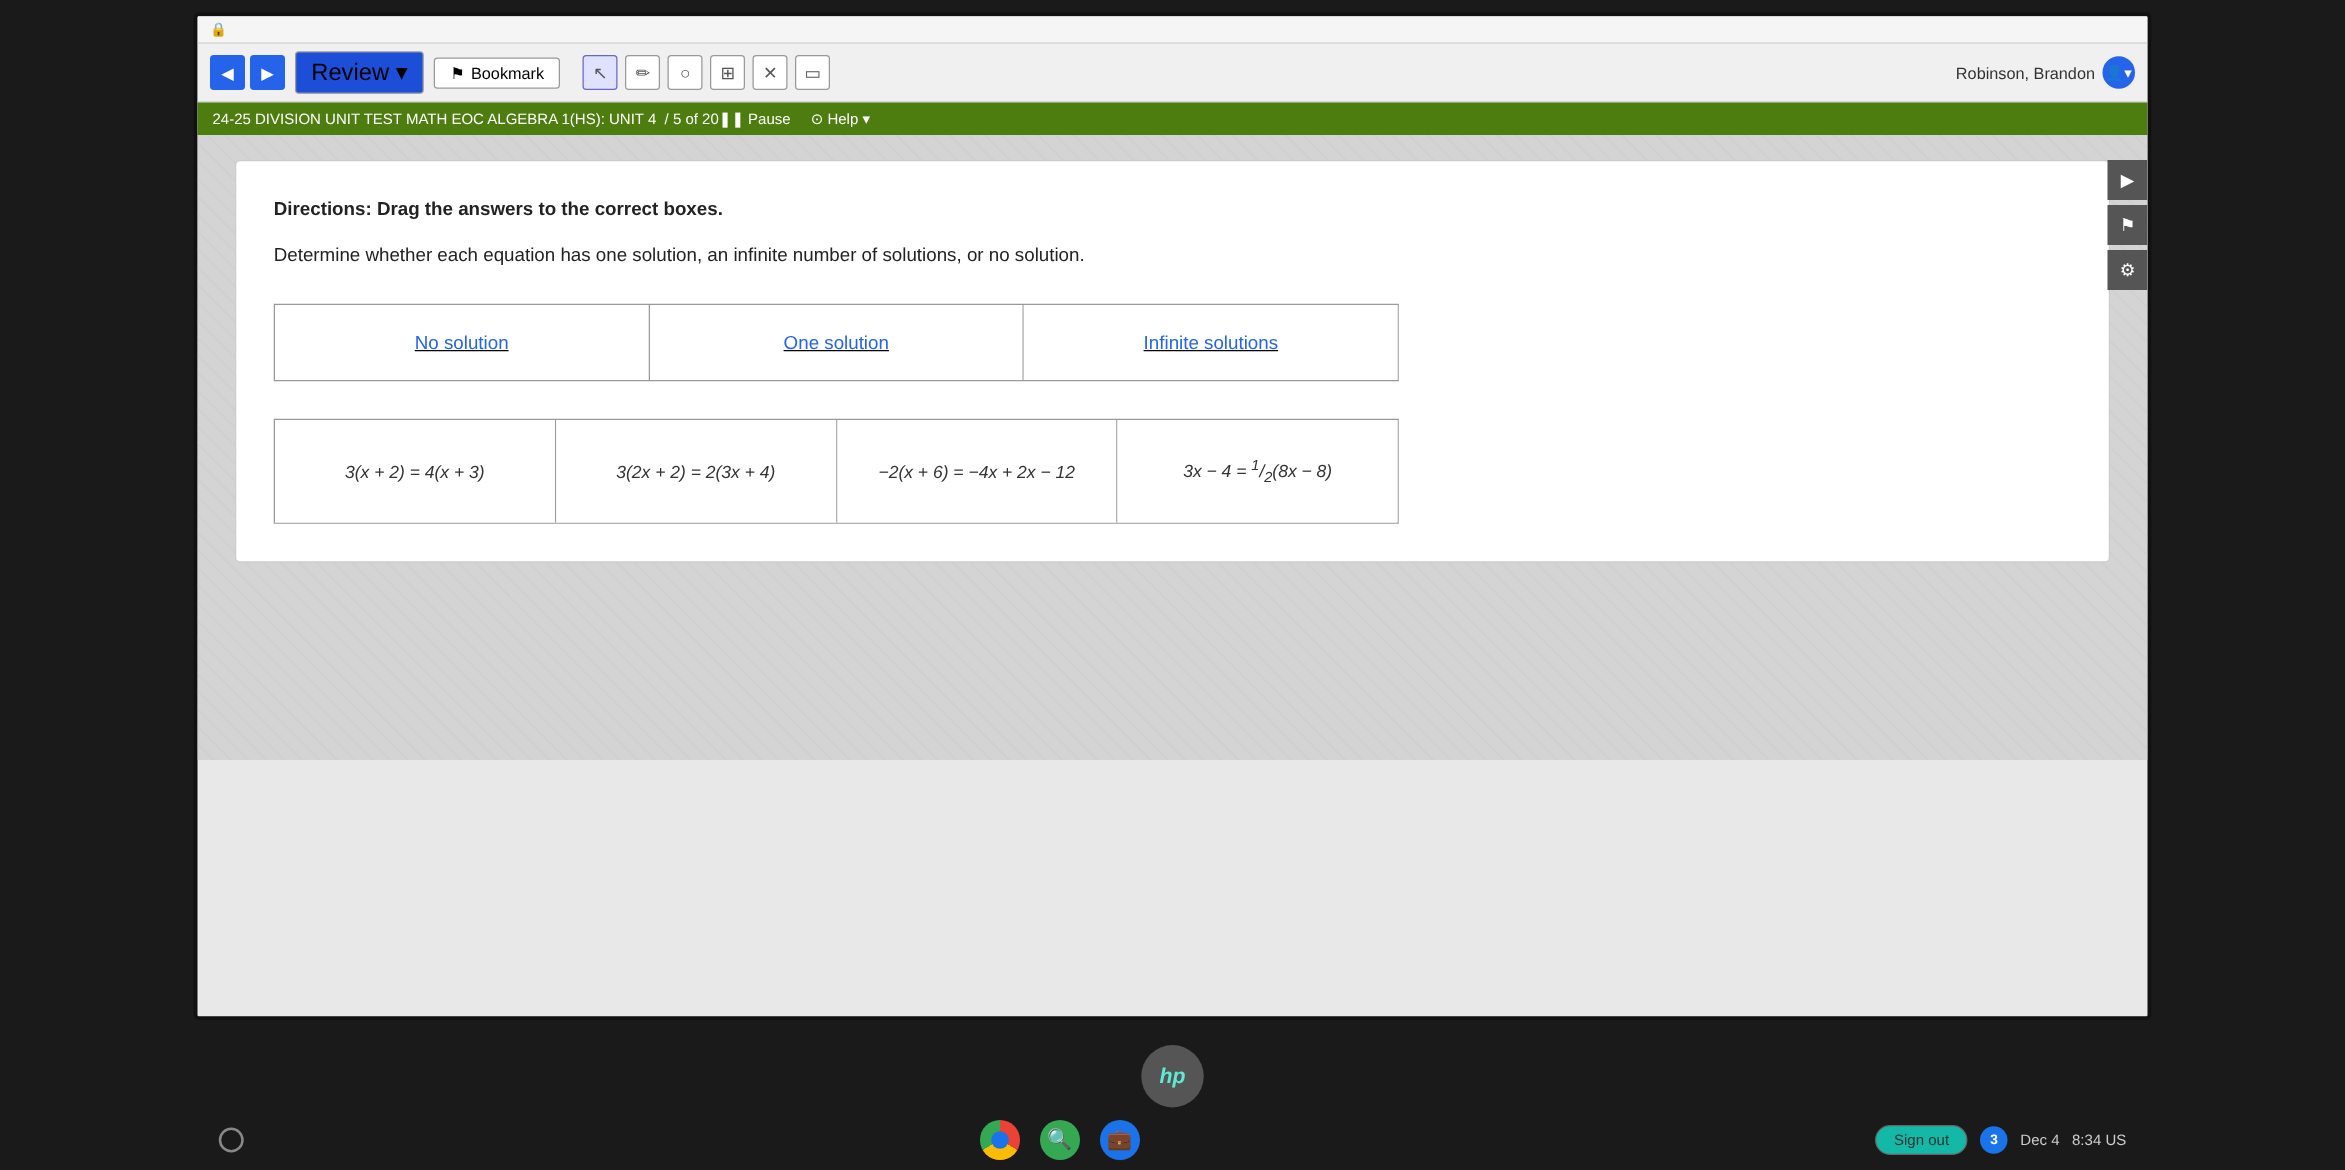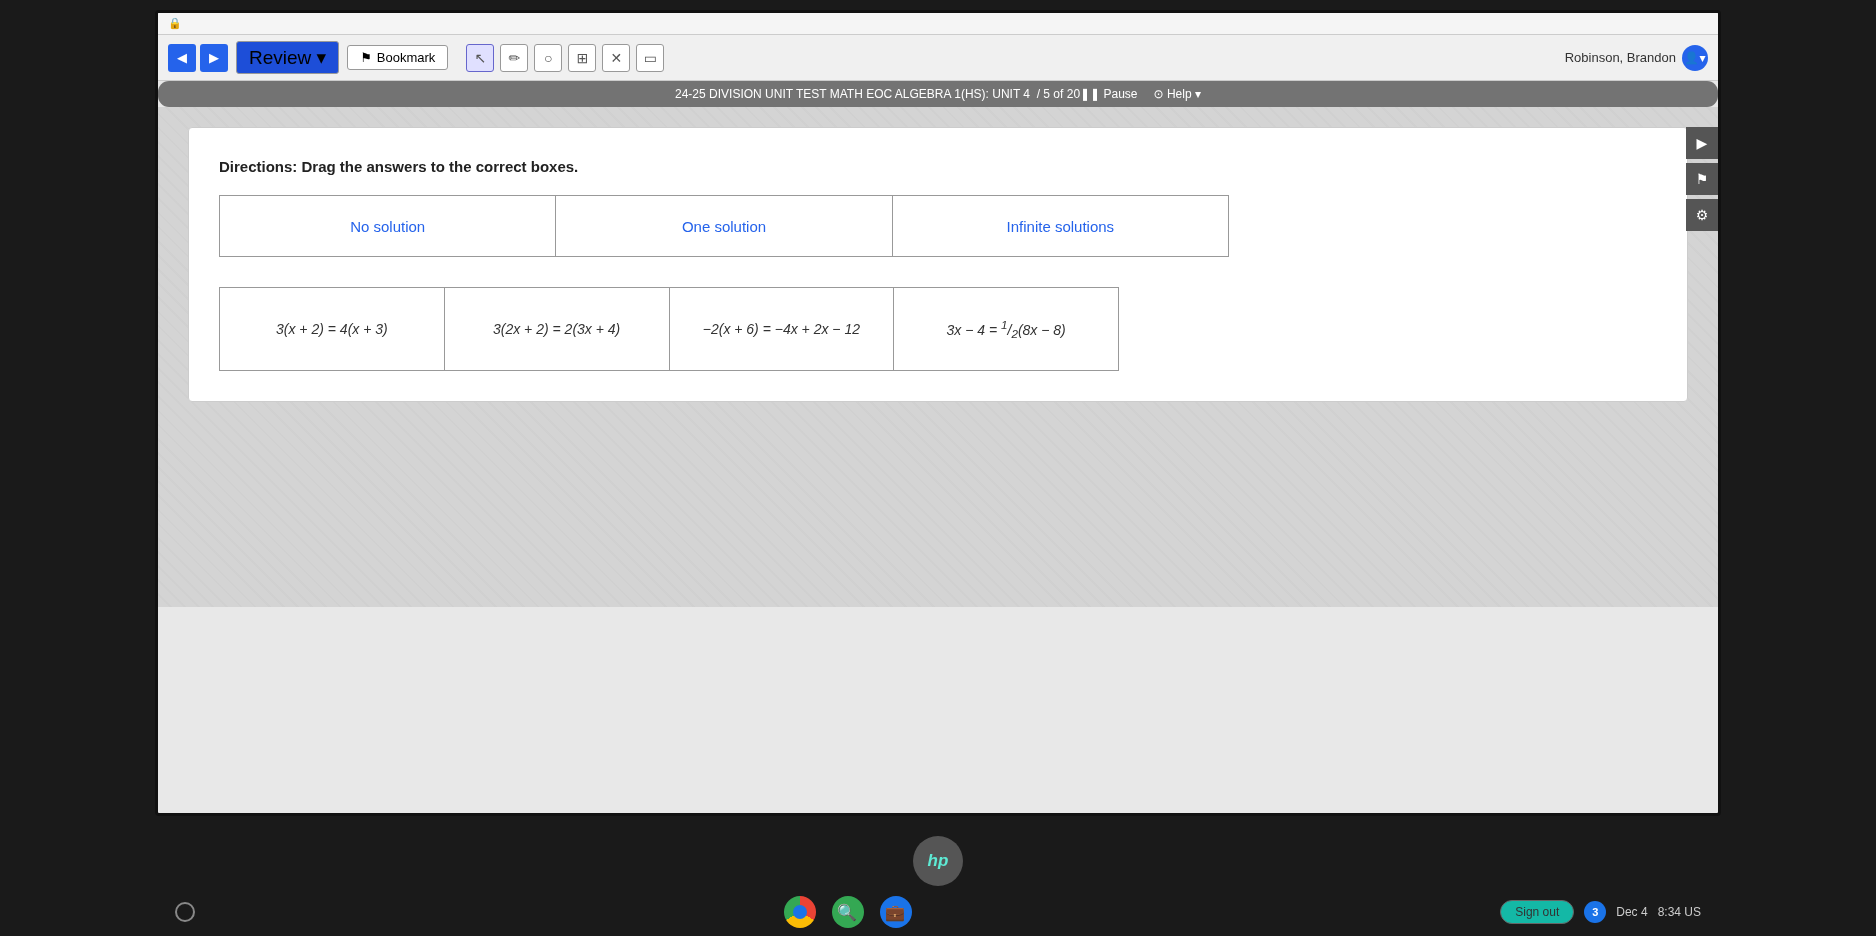--- a/index.html
+++ b/index.html
@@ -136,28 +136,27 @@
       width: 26px;
       height: 26px;
       display: flex;
       align-items: center;
       justify-content: center;
       font-size: 12px;
     }
 
     
     .test-header {
-      background: #737373;
+      background: #4d7c0f;
       color: white;
       padding: 6px 12px;
       font-size: 12px;
       display: flex;
       align-items: center;
-      justify-content: center;
-      border-radius: 11px;
+      justify-content: flex-start;
     }
 
     .test-header-right {
       display: flex;
       align-items: center;
       gap: 16px;
     }
 
     .pause-btn, .help-btn {
       color: white;
@@ -197,21 +196,22 @@
       color: #222;
       margin-bottom: 30px;
     }
 
     
     .drop-zones-row {
       display: flex;
       gap: 0;
       margin-bottom: 30px;
       border: 1px solid #999;
-      width: 1010px;
+      width: 900px;
+      text-decoration: underline;
     }
 
     .drop-zone {
       flex: 1;
       border-right: 1px solid #999;
       padding: 18px 10px;
       text-align: center;
       background: white;
       min-height: 60px;
       display: flex;
@@ -435,20 +435,21 @@
         <div class="help-btn">⊙ Help ▾</div>
       </div>
     </div>
 
     <div class="main-content question-bg">
 
       <div class="question-card">
 
         <div class="directions">Directions: Drag the answers to the correct boxes.</div>
 
+        <div class="question-text">Determine whether each equation has one solution, an infinite number of solutions, or no solution.</div>
 
         <div class="drop-zones-row">
           <div class="drop-zone">
             <span class="drop-zone-label">No solution</span>
           </div>
           <div class="drop-zone">
             <span class="drop-zone-label">One solution</span>
           </div>
           <div class="drop-zone">
             <span class="drop-zone-label">Infinite solutions</span>

